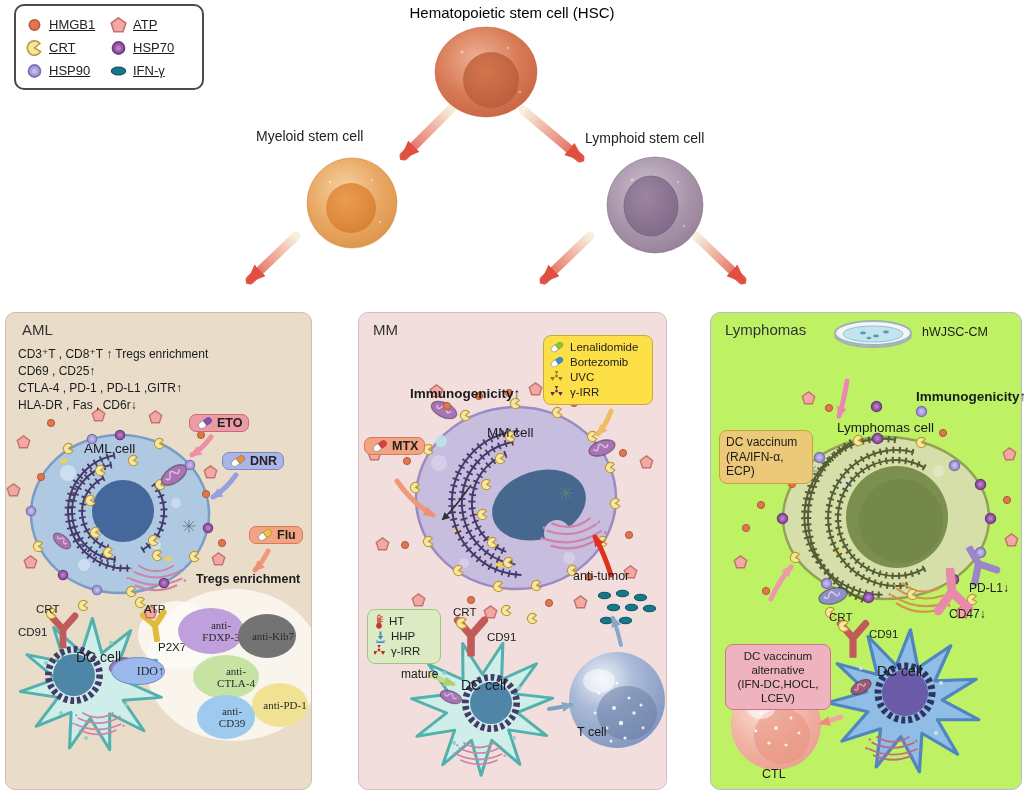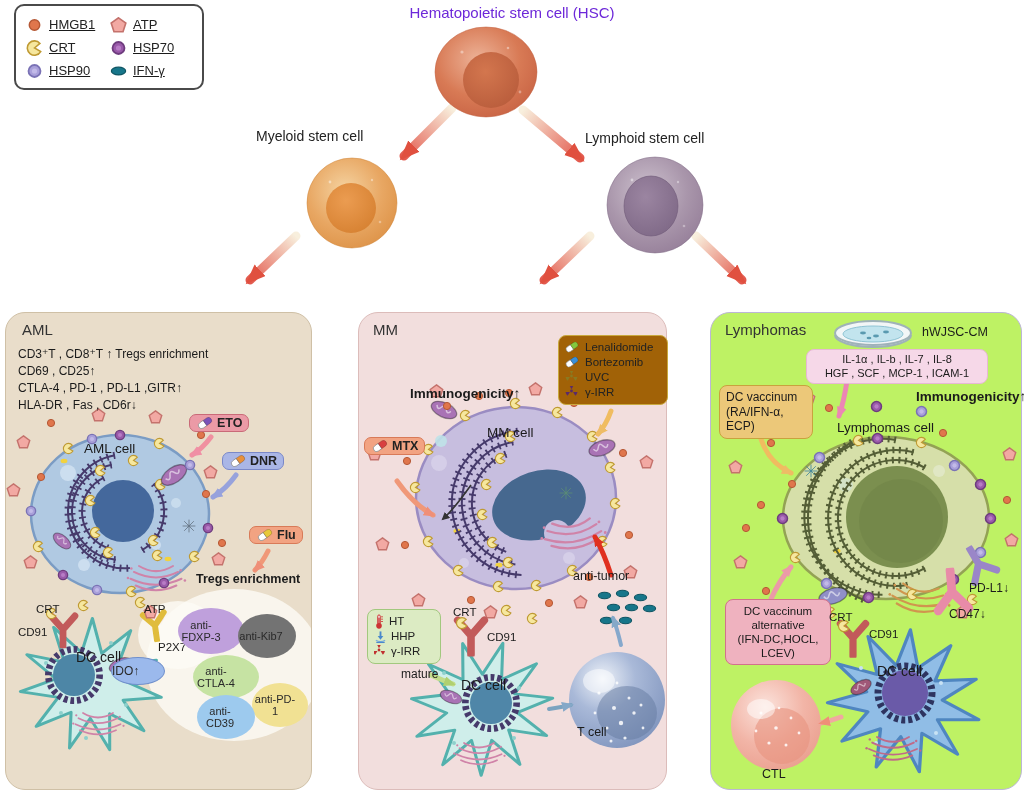--- a/index.html
+++ b/index.html
@@ -3,35 +3,35 @@
 <meta charset="utf-8">
 <style>
   html,body{margin:0;padding:0;background:#fff;}
   #stage{position:relative;width:1024px;height:791px;background:#fff;overflow:hidden;
          font-family:"Liberation Sans","DejaVu Sans",sans-serif;color:#1b1b1b;}
   svg{display:block;}
   .abs{position:absolute;}
   .lbl{position:absolute;font-size:11.5px;color:#1b1b1b;white-space:nowrap;}
   .lbl-b{font-weight:bold;padding-left:33px;}
   .cell-lbl{font-size:13.5px;}
-  .panel{position:absolute;border-radius:20px;}
+  .panel{position:absolute;border-radius:10px;}
   .panel-title{position:absolute;font-size:15px;color:#333;}
   .badge{position:absolute;display:flex;align-items:center;gap:3px;border-radius:7px;
          border:1.5px solid;padding:1px 6px;font-weight:bold;font-size:12.5px;color:#222;}
-  .bubble{position:absolute;border-radius:50%;display:flex;align-items:center;justify-content:flex-start;
-          text-align:center;font-size:11px;line-height:12.5px;color:#2a2a2a;}
+  .bubble{position:absolute;border-radius:50%;display:flex;align-items:center;justify-content:flex-end;
+          text-align:center;font-size:11px;line-height:12.5px;color:#2a2a2a;font-family:Liberation Serif, serif;}
   .bubble>span{display:block;width:46px;}
   .box{position:absolute;border-radius:8px;border:1.5px solid;padding:4px 6px;}
   .box-row{display:flex;align-items:center;gap:4px;font-size:11.5px;line-height:15px;color:#222;}
-  .pre{white-space:pre-line;}
+  .pre{white-space:pre-line;margin-top:45px;}
   #legend{position:absolute;left:14px;top:4px;width:168px;background:#fff;border:2px solid #4a4a4a;
           border-radius:10px;padding:7px 8px 6px 10px;display:grid;grid-template-columns:84px 68px;
           grid-auto-rows:23px;text-decoration:underline;}
   .leg-item{display:flex;align-items:center;gap:6px;font-size:13px;color:#222;}
-  #tree-title{position:absolute;left:0;right:0;top:4px;text-align:center;font-size:15px;color:#6d28d9;}
+  #tree-title{position:absolute;left:0;right:0;top:4px;text-align:center;font-size:15px;color:#000000;}
   .stem-lbl{position:absolute;font-size:14px;color:#222;white-space:nowrap;}
 </style>
 </head>
 <body>
 
 <div id="stage">
 
 <svg width="0" height="0" style="position:absolute" aria-hidden="true">
   <defs>
     <symbol id="s-atp" viewBox="-8 -8 16 16">
@@ -552,21 +552,21 @@
     <use href="#s-crt" x="-7" y="-7" width="14" height="14" transform="translate(103,310)"></use>
     <path d="M252 98 Q247 112 239 121" fill="none" stroke="#f0bc60" stroke-width="5" stroke-linecap="round" marker-end="url(#mh-orange)"></path>
     <path d="M38 168 Q55 192 74 202" fill="none" stroke="#f09878" stroke-width="5" stroke-linecap="round" marker-end="url(#mh-salmon)"></path>
     <path d="M252 262 Q245 240 236 224" fill="none" stroke="#e03020" stroke-width="5" stroke-linecap="round" marker-end="url(#mh-red)"></path>
     <path d="M262 332 Q258 315 254 305" fill="none" stroke="#86a8cc" stroke-width="4" stroke-linecap="round" marker-end="url(#mh-steel)"></path>
     <path d="M190 396 Q203 394 212 392" fill="none" stroke="#7ba3c0" stroke-width="4" stroke-linecap="round" marker-end="url(#mh-steel)"></path>
     <path d="M72 362 Q85 368 94 371" fill="none" stroke="#c2dc8a" stroke-width="5" stroke-linecap="round" marker-end="url(#mh-green)"></path>
   </svg>
 
   <div class="panel-title" style="left:14px;top:8px">MM</div>
-  <div class="box" style="left:199px;top:22px;width:96px;background:#a16207;border-color:#c9a93e">
+  <div class="box" style="left:184px;top:22px;width:96px;background:#fde047;border-color:#c9a93e">
     <div class="box-row">
           <svg width="16" height="11">
             <use href="#s-pill" x="-9" y="-6" width="16" height="11" transform="translate(8,5.5)" style="color:#84c83e"></use>
           </svg>
           <span>Lenalidomide</span>
         </div>
     <div class="box-row">
           <svg width="16" height="11">
             <use href="#s-pill" x="-9" y="-6" width="16" height="11" transform="translate(8,5.5)" style="color:#3a90d8"></use>
           </svg>
@@ -725,24 +725,20 @@
     </g>
 
     <path d="M136 68 Q133 88 128 103" fill="none" stroke="#ec86b4" stroke-width="5" stroke-linecap="round" marker-end="url(#mh-hotpink)"></path>
     <path d="M50 126 Q58 150 80 160" fill="none" stroke="#f0bc60" stroke-width="5" stroke-linecap="round" marker-end="url(#mh-orange)"></path>
     <path d="M60 286 Q68 268 80 254" fill="none" stroke="#eb9aa8" stroke-width="5" stroke-linecap="round" marker-end="url(#mh-rose)"></path>
     <path d="M130 404 Q119 408 110 410" fill="none" stroke="#f0a8a0" stroke-width="5" stroke-linecap="round" marker-end="url(#mh-salmon)"></path>
   </svg>
 
   <div class="panel-title" style="left:14px;top:8px">Lymphomas</div>
   <div class="lbl" style="left:211px;top:12px;font-size:12.5px">hWJSC-CM</div>
-  <div class="box" style="left:95px;top:36px;width:172px;background:#f6d8e8;border-color:#e8b8d4;text-align:center;padding:3px 4px">
-    <div style="font-size:11px;line-height:13.5px">IL-1α , IL-b , IL-7 , IL-8</div>
-    <div style="font-size:11px;line-height:13.5px">HGF , SCF , MCP-1 , ICAM-1</div>
-  </div>
   <div class="box pre" style="left:8px;top:72px;width:80px;background:#ecc879;border-color:#c9a23e;font-size:12px;line-height:14.5px">DC vaccinum
 (RA/IFN-α,
 ECP)</div>
   <div class="lbl lbl-b" style="left:172px;top:76px;font-size:13.5px">Immunogenicity↑</div>
   <div class="lbl cell-lbl" style="left:126px;top:107px">Lymphomas cell</div>
   <div class="lbl" style="left:258px;top:268px;font-size:12px">PD-L1↓</div>
   <div class="lbl" style="left:238px;top:294px;font-size:12px">CD47↓</div>
   <div class="box pre" style="left:14px;top:286px;width:92px;background:#efb2bf;border-color:#d2728c;font-size:11.5px;line-height:14px;text-align:center">DC vaccinum
 alternative
 (IFN-DC,HOCL,

